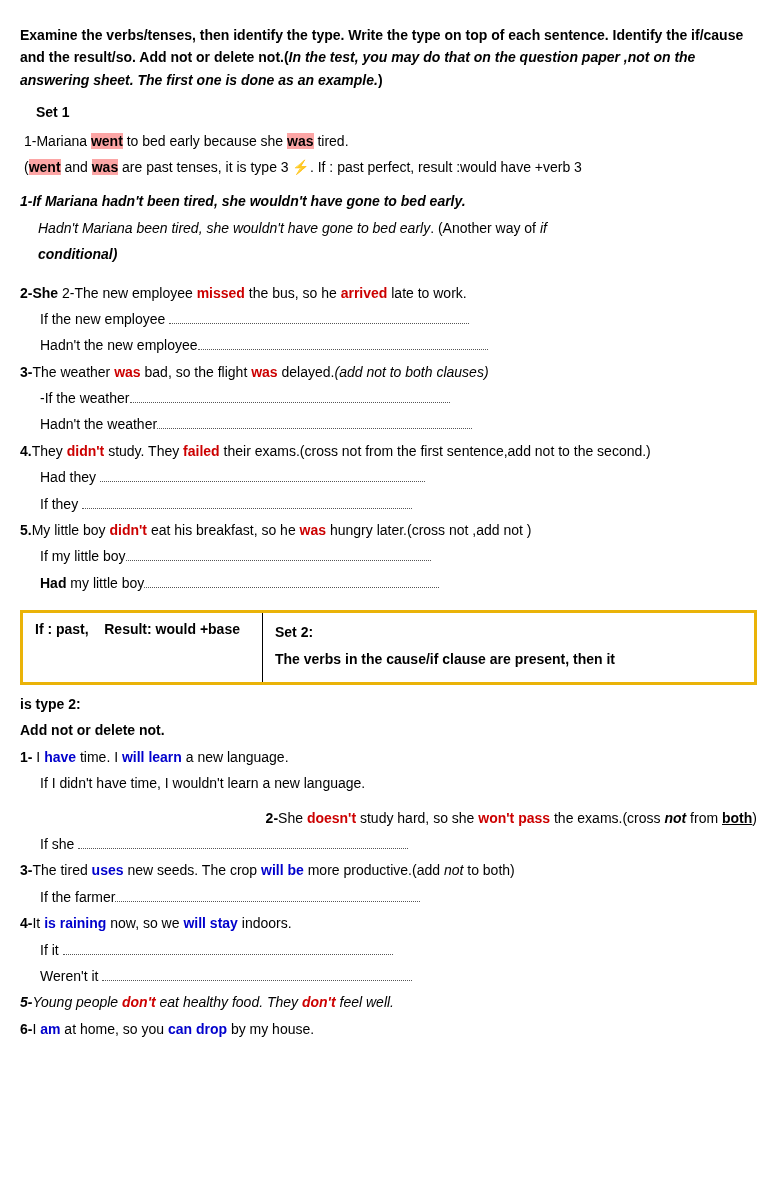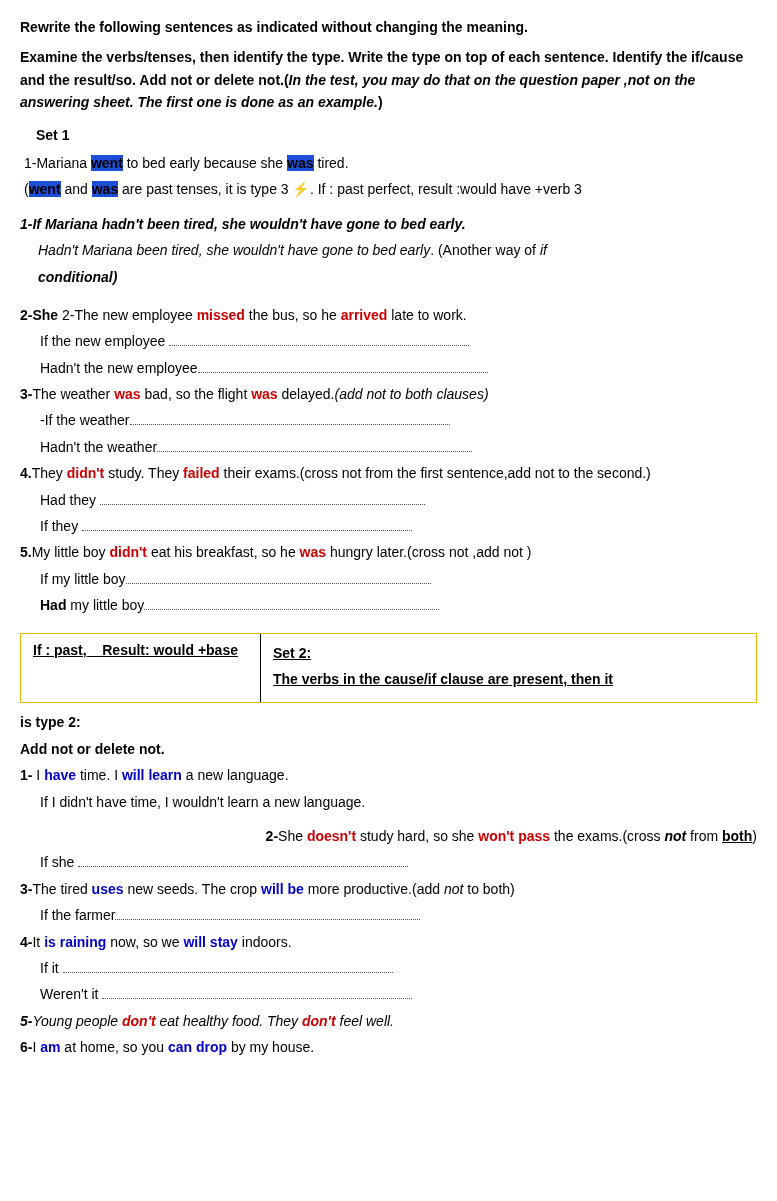--- a/index.html
+++ b/index.html
@@ -9,52 +9,48 @@
       background: #fff;
       color: #000;
       padding: 16px 20px;
       max-width: 777px;
     }
     .bold { font-weight: bold; }
     .italic { font-style: italic; }
     .bold-italic { font-weight: bold; font-style: italic; }
     .red { color: #cc0000; }
     .blue { color: #0000cc; }
-    .highlight-yellow { background-color: #1d4ed8; font-weight: bold; }
+    .highlight-yellow { background-color: #fca5a5; font-weight: bold; }
     .underline { text-decoration: underline; }
     p { margin-bottom: 4px; line-height: 1.6; }
     .section { margin-bottom: 10px; }
     .indent { padding-left: 20px; }
     .box-container {
       display: flex;
-      border: 1px solid #eab308;
+      border: 3px solid #eab308;
       margin: 16px 0 8px 0;
-      text-decoration: underline;
     }
     .box-left {
       border-right: 1px solid #000;
       padding: 8px 12px;
       min-width: 240px;
     }
     .box-right {
       padding: 8px 12px;
       flex: 1;
     }
     .set-title {
       font-weight: bold;
       margin: 8px 0 6px 16px;
     }
   </style>
 </head>
 <body>
 
 <div class="section">
-  <p>
-    <span class="bold">Rewrite the following sentences as indicated without changing the meaning.</span>
-  </p>
   <p style="margin-top:8px;">
     <span class="bold">Examine the verbs/tenses, then identify the type. Write the type on top of each sentence. Identify the if/cause and the result/so. Add not or delete not.(</span><span class="bold-italic">In the test, you may do that on the question paper ,not on the answering sheet. The first one is done as an example.</span><span class="bold">)</span>
   </p>
 </div>
 
 <div class="section">
   <p class="set-title">Set 1</p>
 
   <p style="margin-left:4px;">
     <span>1-Mariana </span><span class="highlight-yellow">went</span><span> to bed early because she </span><span class="highlight-yellow">was</span><span> tired.</span>

